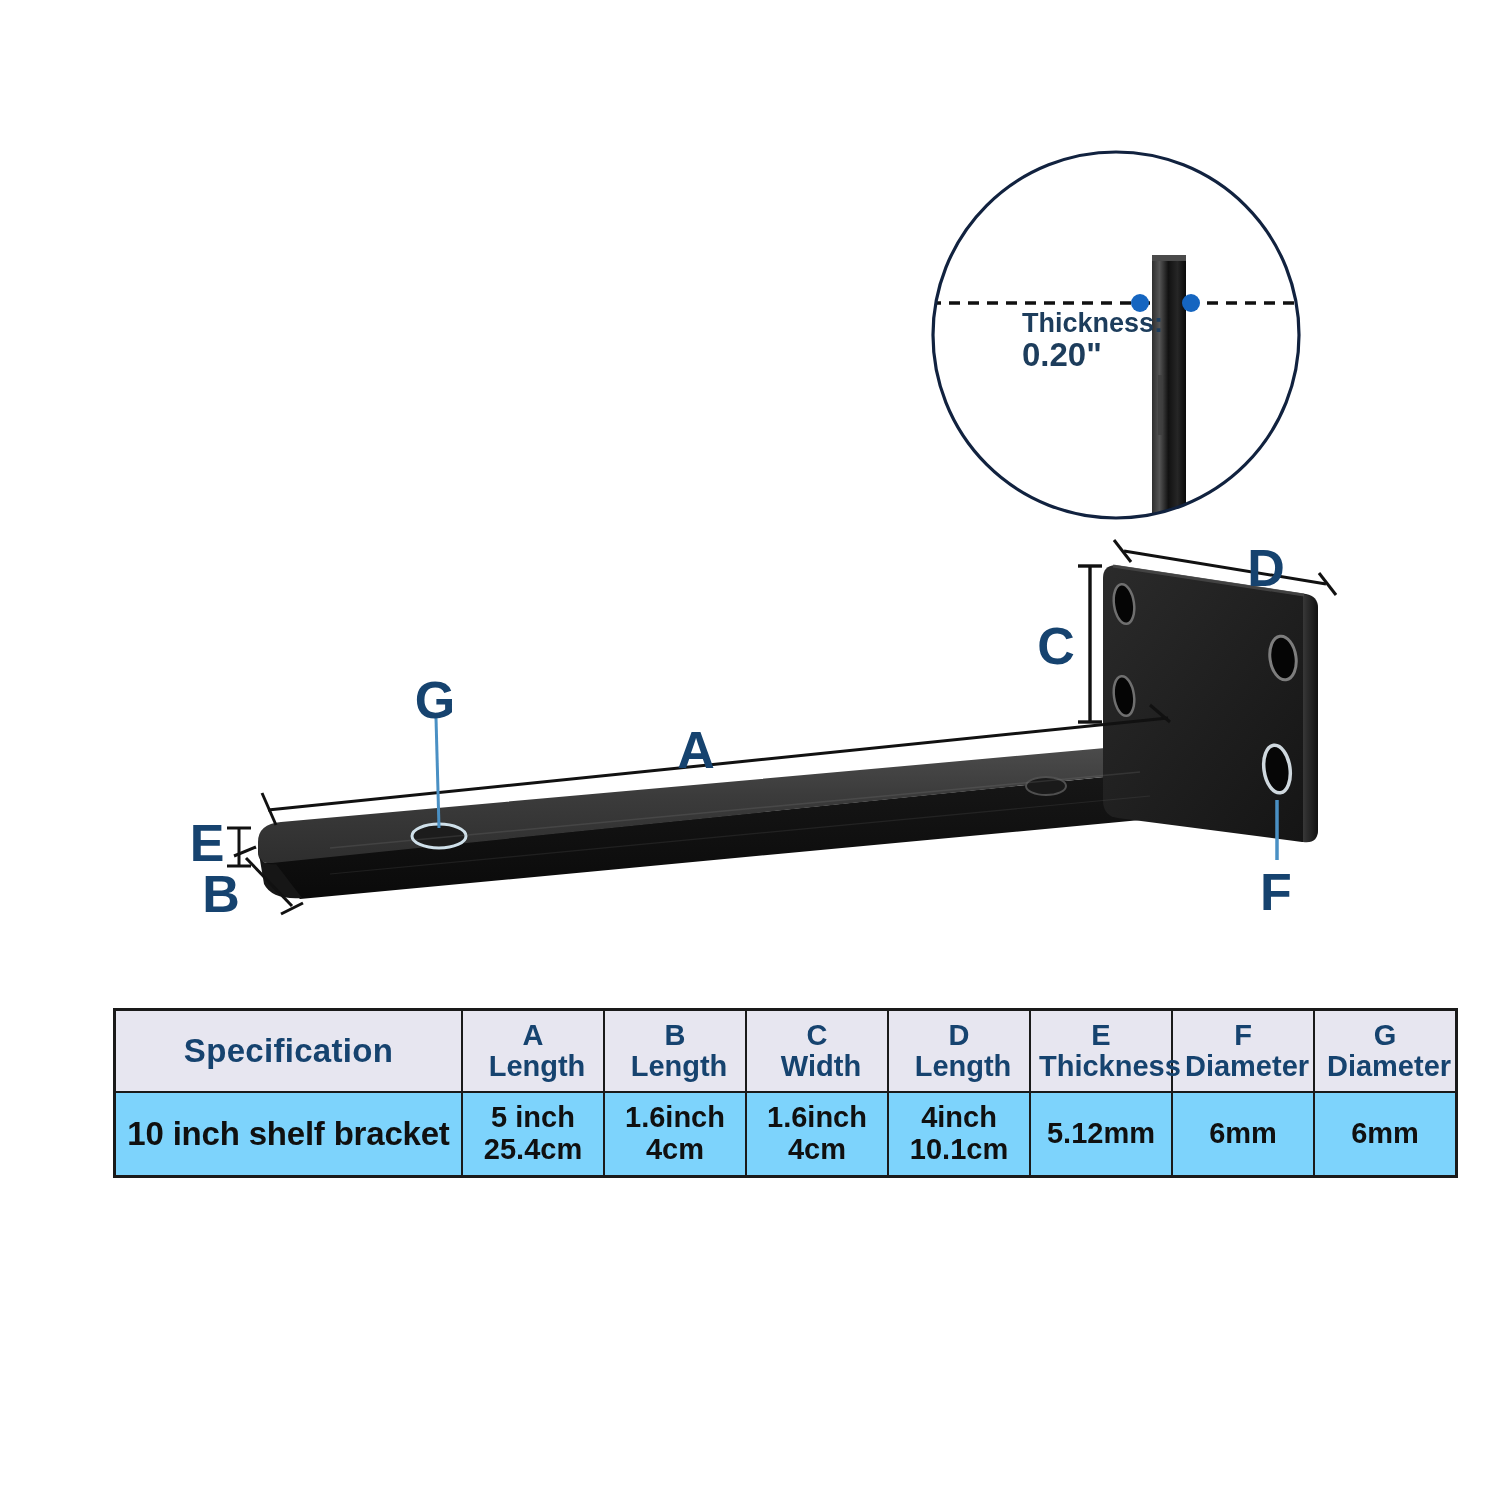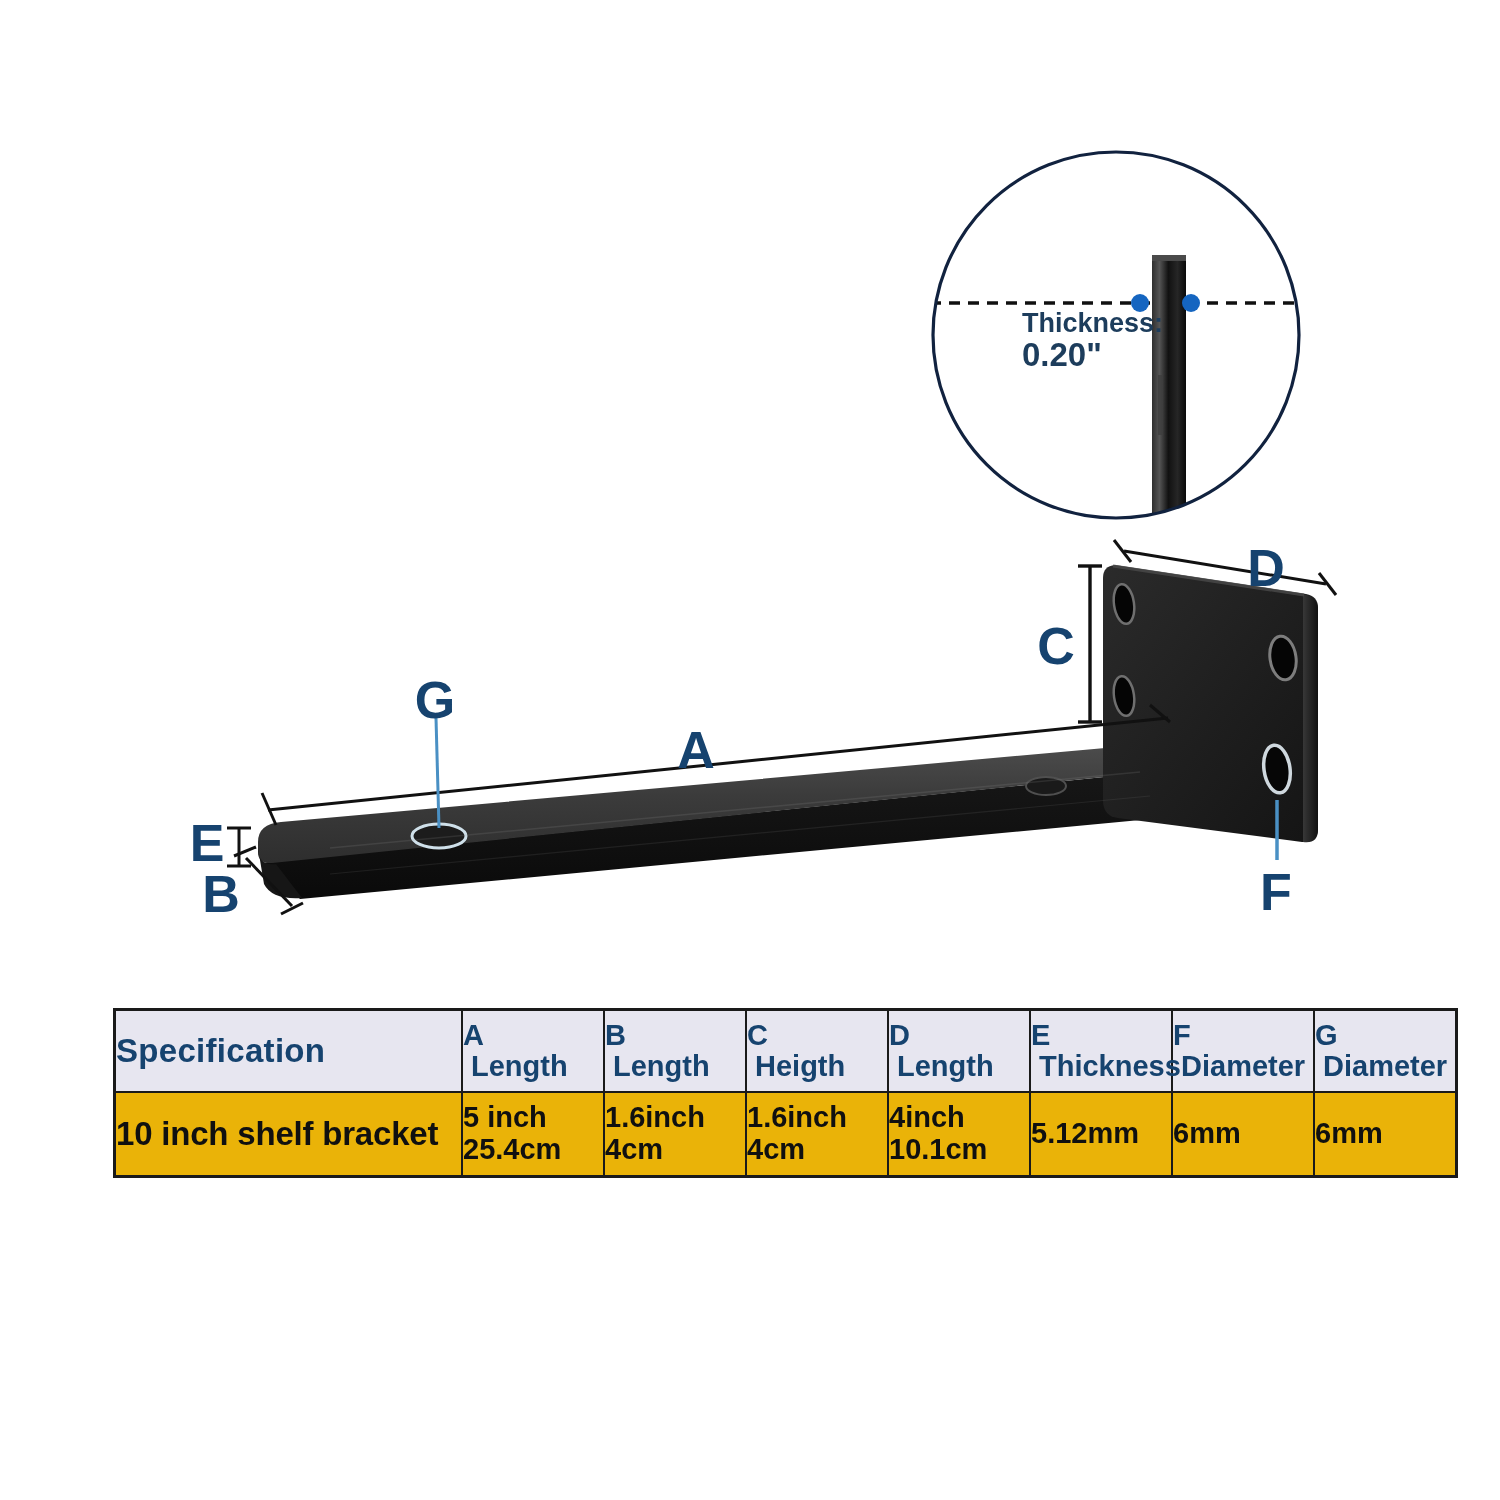--- a/index.html
+++ b/index.html
@@ -44,21 +44,21 @@
     position: absolute;
     left: 113px;
     top: 1008px;
     width: 1330px;
     border-collapse: collapse;
     table-layout: fixed;
     border: 3px solid #1a1a1a;
   }
   #spec-table td, #spec-table th {
     border: 2px solid #1a1a1a;
-    text-align: left;
+    text-align: center;
     vertical-align: middle;
     padding: 0;
   }
   .hdr-cell {
     background: #e7e6f0;
     height: 80px;
     color: #16436f;
     font-weight: bold;
     line-height: 1.06;
   }
@@ -69,21 +69,21 @@
   .hdr-cell .hdr-word {
     display: block;
     font-size: 29px;
     padding-left: 8px;
   }
   .hdr-cell.spec-head {
     font-size: 33px;
     letter-spacing: .3px;
   }
   .data-cell {
-    background: #eab308;
+    background: #7dd3fc;
     height: 82px;
     color: #101010;
     font-weight: bold;
     font-size: 29px;
     line-height: 1.1;
   }
   .data-cell.spec-name {
     font-size: 33px;
     letter-spacing: -0.2px;
   }
@@ -260,21 +260,21 @@
       <th class="hdr-cell col-dim">
         <span class="hdr-letter">A</span>
         <span class="hdr-word">Length</span>
       </th>
       <th class="hdr-cell col-dim">
         <span class="hdr-letter">B</span>
         <span class="hdr-word">Length</span>
       </th>
       <th class="hdr-cell col-dim">
         <span class="hdr-letter">C</span>
-        <span class="hdr-word">Heigth</span>
+        <span class="hdr-word">Width</span>
       </th>
       <th class="hdr-cell col-dim">
         <span class="hdr-letter">D</span>
         <span class="hdr-word">Length</span>
       </th>
       <th class="hdr-cell col-dim">
         <span class="hdr-letter">E</span>
         <span class="hdr-word">Thickness</span>
       </th>
       <th class="hdr-cell col-dim">

